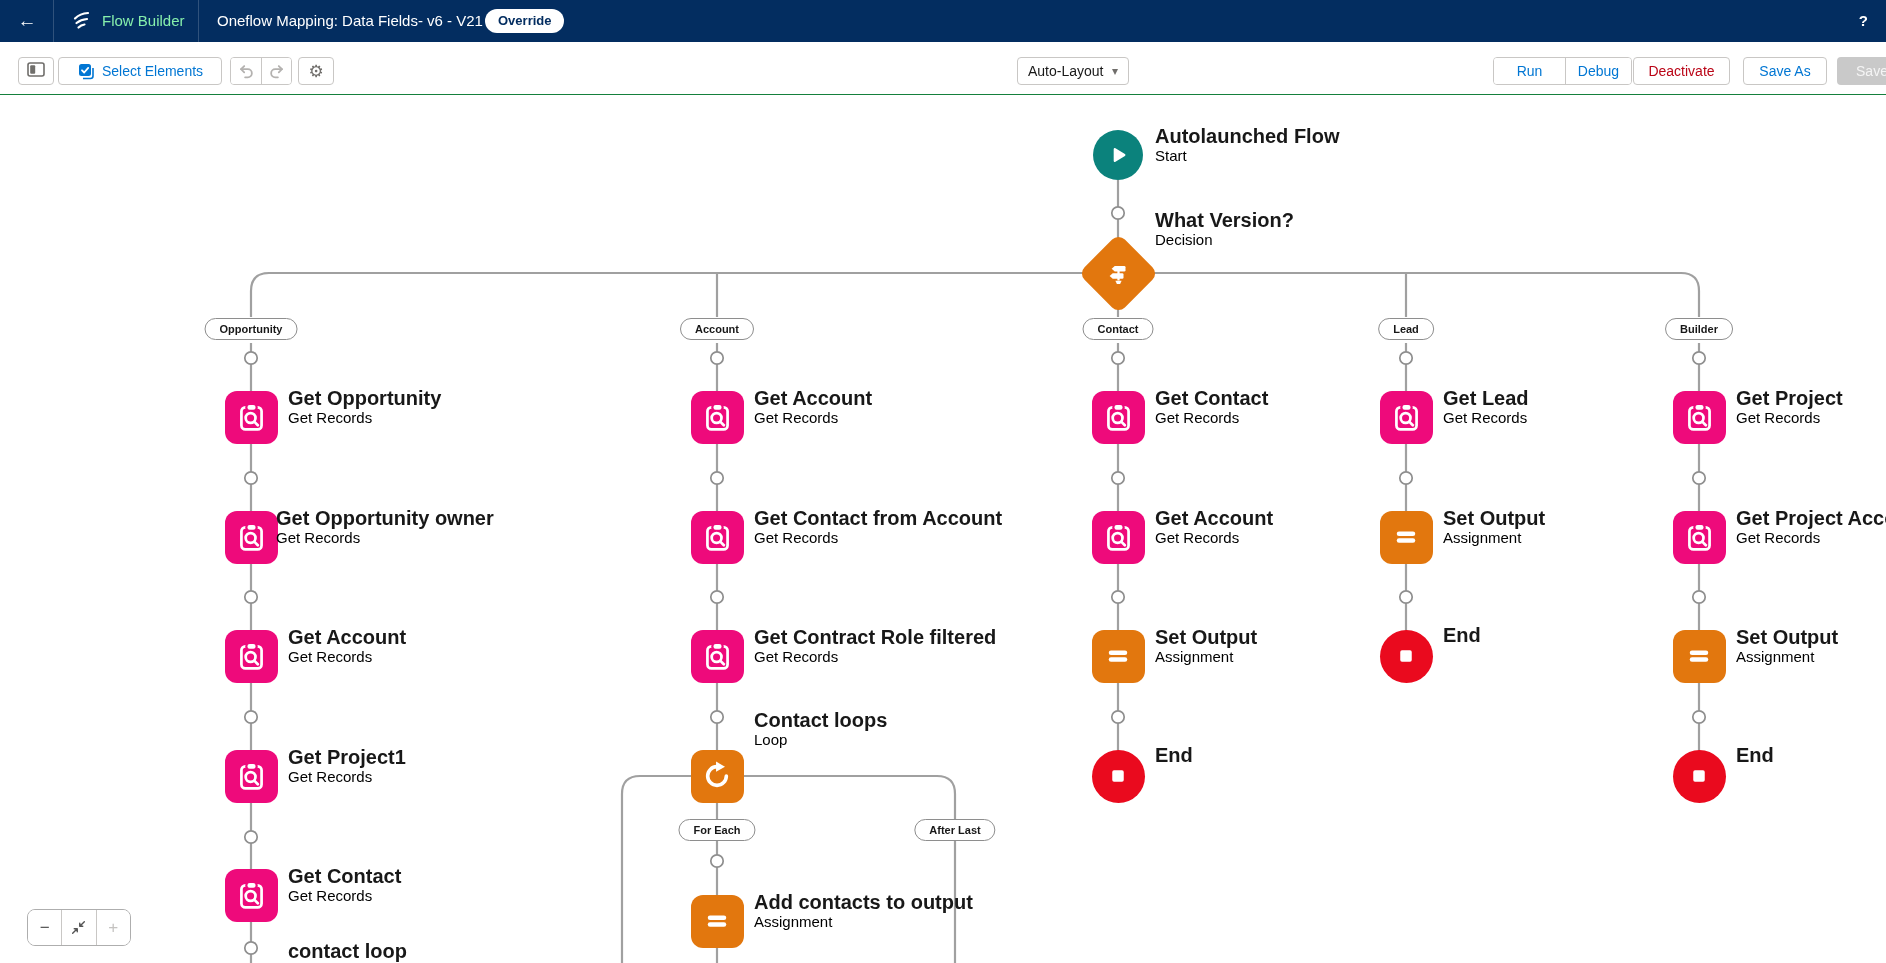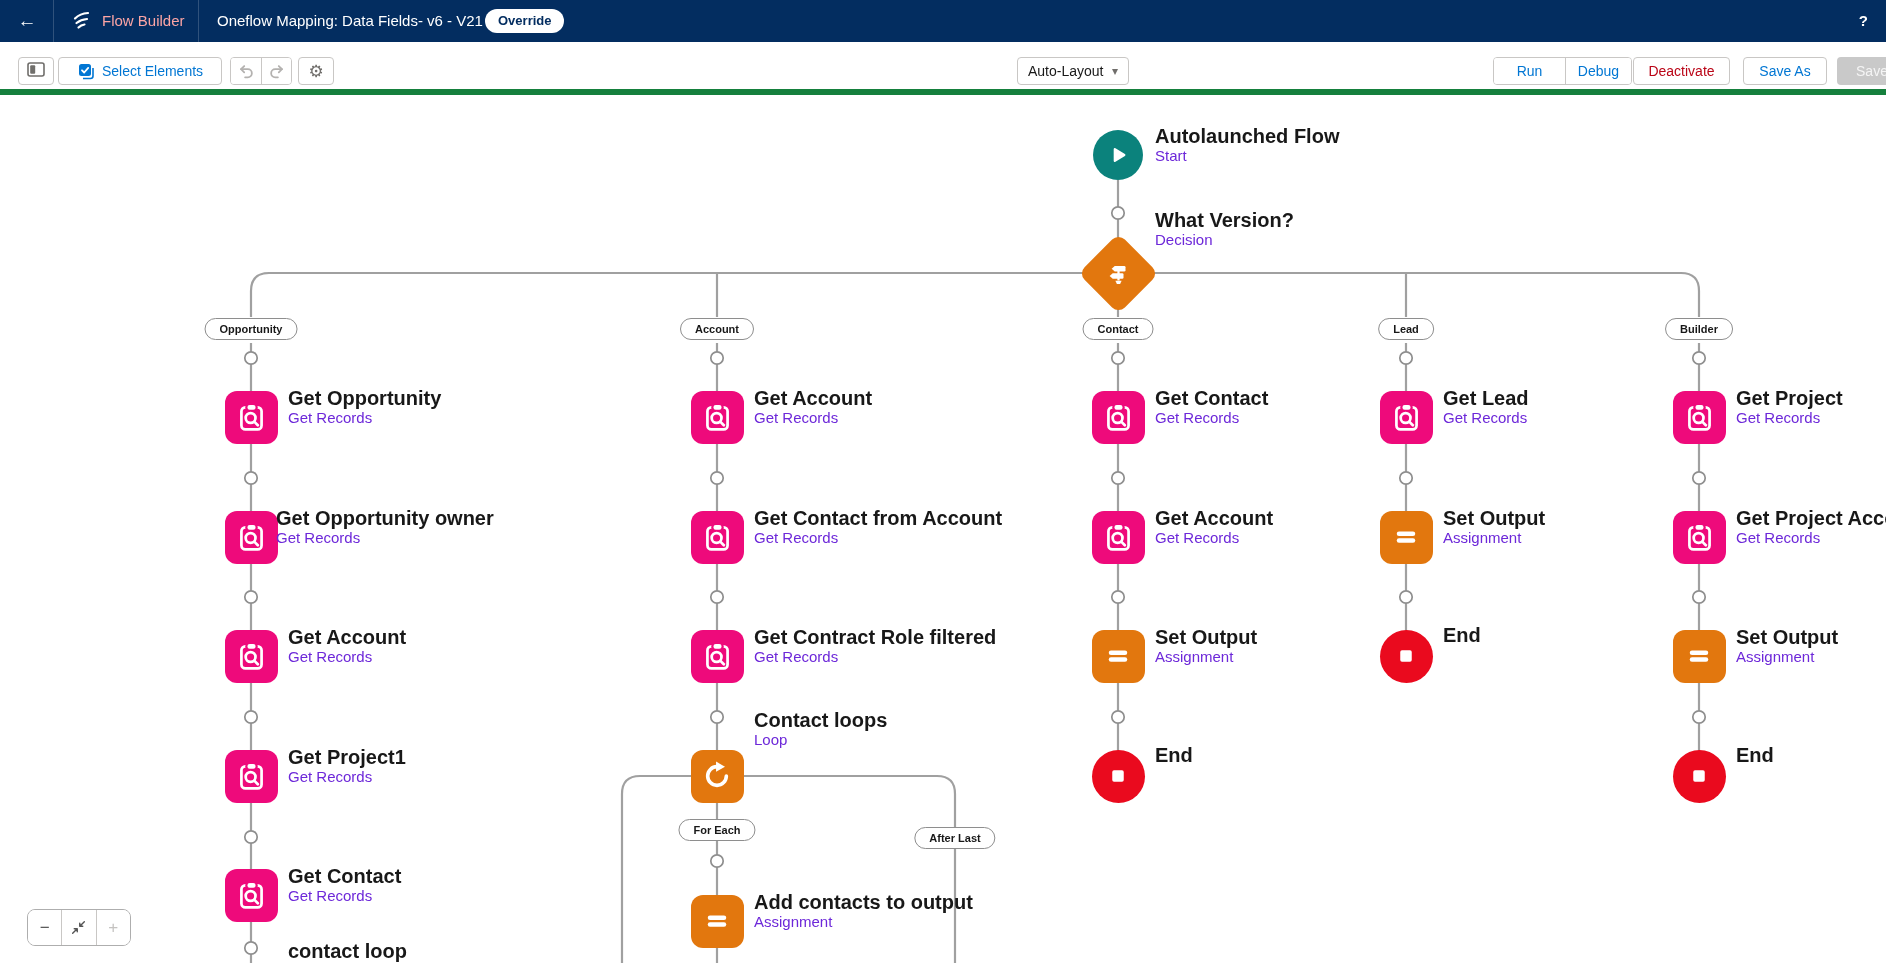--- a/index.html
+++ b/index.html
@@ -4,27 +4,27 @@
 <style>
   * { margin:0; padding:0; box-sizing:border-box; }
   html,body { font-family:"Liberation Sans", sans-serif; }
   .page { position:relative; width:1886px; height:963px; background:#fff; overflow:hidden; }
 
   
   .hdr { position:absolute; top:0; left:0; width:100%; height:42px; background:var(--navy,#032D60); color:#fff; }
   .hdr .vdiv { position:absolute; top:0; width:1px; height:42px; background:rgba(255,255,255,0.18); }
   .back-btn { position:absolute; left:8px; top:0; width:38px; height:42px; display:flex; align-items:center; justify-content:center; font-size:19px; color:#fff; cursor:pointer; }
   .flow-logo { position:absolute; left:70px; top:10px; }
-  .app-name { position:absolute; left:102px; top:0; line-height:42px; font-size:15px; color:#fca5a5; }
+  .app-name { position:absolute; left:102px; top:0; line-height:42px; font-size:15px; color:#86efac; }
   .flow-title { position:absolute; left:217px; top:0; line-height:42px; font-size:15px; color:#fff; }
   .override-badge { position:absolute; left:485px; top:9px; height:24px; padding:0 13px; background:#fff; border-radius:12px; font-size:13px; font-weight:bold; color:#032D60; line-height:24px; }
   .help-btn { position:absolute; right:18px; top:0; line-height:42px; font-size:15px; font-weight:bold; color:#fff; cursor:pointer; }
 
   
-  .tbar { position:absolute; top:42px; left:0; width:100%; height:53px; background:#fff; border-bottom:6px solid #15803d; }
+  .tbar { position:absolute; top:42px; left:0; width:100%; height:53px; background:#fff; border-bottom:1px solid #15803d; }
   .btn { position:absolute; top:15px; height:28px; display:inline-flex; align-items:center; justify-content:center; background:#fff; border:1px solid #C9C7C5; border-radius:4px; font-size:14px; color:#0176D3; cursor:pointer; }
   .btn-group { position:absolute; top:15px; height:28px; display:flex; border:1px solid #C9C7C5; border-radius:4px; background:#fff; overflow:hidden; }
   .btn-group .cell { display:flex; align-items:center; justify-content:center; height:100%; font-size:14px; color:#0176D3; cursor:pointer; background:#fff; }
   .btn-group .cell + .cell { border-left:1px solid #C9C7C5; }
   .tb-version { position:absolute; left:1142px; top:0; line-height:53px; font-size:14.5px; color:#181818; }
   .select-dd { position:absolute; left:1017px; top:15px; width:112px; height:28px; border:1px solid #C9C7C5; border-radius:4px; background:#fff; font-size:14px; color:#181818; display:flex; align-items:center; padding:0 10px; justify-content:space-between; cursor:pointer; }
   .danger { color:#BA0517 !important; }
   .save-disabled { background:#C9C9C9 !important; border:none !important; color:#F5F5F5 !important; cursor:default; }
 
   
@@ -33,21 +33,21 @@
   .fnode { position:absolute; width:53px; height:53px; border-radius:12px; display:flex; align-items:center; justify-content:center; cursor:pointer; }
   .fnode.get { background:var(--pink,#EE0A7B); }
   .fnode.assign, .fnode.loop { background:var(--orange,#E2770E); }
   .fnode.end { background:var(--red,#EA0A1E); border-radius:50%; }
   .snode { position:absolute; width:50px; height:50px; border-radius:50%; background:var(--teal,#0B827C); display:flex; align-items:center; justify-content:center; cursor:pointer; }
   .dnode { position:absolute; width:57px; height:57px; background:var(--orange,#E2770E); border-radius:9px; transform:rotate(45deg); display:flex; align-items:center; justify-content:center; cursor:pointer; }
   .dnode svg { transform:rotate(-45deg); }
   .pill { position:absolute; transform:translate(-50%,-50%); background:#fff; border:1.5px solid #8E8E8E; border-radius:15px; padding:4px 14px; font-size:11px; font-weight:bold; color:#181818; white-space:nowrap; }
   .nlabel { position:absolute; white-space:nowrap; }
   .nl-title { display:block; font-size:20px; font-weight:bold; color:#181818; line-height:20px; }
-  .nl-sub { display:block; font-size:15px; color:#6d28d9; line-height:19px; }
+  .nl-sub { display:block; font-size:15px; color:#000000; line-height:19px; }
 
   .zoom-panel { position:absolute; left:27px; top:814px; width:104px; height:37px; display:flex; border:1px solid #AEAEAE; border-radius:8px; background:#fff; overflow:hidden; }
   .zoom-panel .zcell { flex:1; display:flex; align-items:center; justify-content:center; font-size:17px; color:#555; cursor:pointer; background:#fff; }
   .zoom-panel .zcell + .zcell { border-left:1px solid #C9C7C5; }
   .zoom-panel .zdisabled { color:#C4C2C0; cursor:default; }
 </style>
 </head>
 <body>
 
 <div class="page">
@@ -297,21 +297,21 @@
         <svg width="32" height="32" viewBox="0 0 24 24">
           <path d="M12 5 A7 7 0 1 0 19 12" fill="none" stroke="#fff" stroke-width="2.7" stroke-linecap="round"></path>
           <path d="M11.3 1.2 L18 5 L11.3 8.8 Z" fill="#fff"></path>
         </svg>
       </div>
       <div class="nlabel" style="left: 754px; top: 615px;">
         <span class="nl-title">Contact loops</span>
         <span class="nl-sub">Loop</span>
       </div>
       <div class="pill" style="left: 717px; top: 735px;">For Each</div>
-      <div class="pill" style="left: 955px; top: 735px; margin-top: 8px;">After Last</div>
+      <div class="pill" style="left: 955px; top: 735px;">After Last</div>
       <div class="fnode assign" style="left: 690.5px; top: 799.5px;">
         <svg width="30" height="30" viewBox="0 0 24 24">
           <rect x="4.6" y="7.6" width="14.8" height="3.6" rx="1.8" fill="#fff"></rect>
           <rect x="4.6" y="13" width="14.8" height="3.6" rx="1.8" fill="#fff"></rect>
         </svg>
       </div>
       <div class="nlabel" style="left: 754px; top: 797px;">
         <span class="nl-title">Add contacts to output</span>
         <span class="nl-sub">Assignment</span>
       </div>

